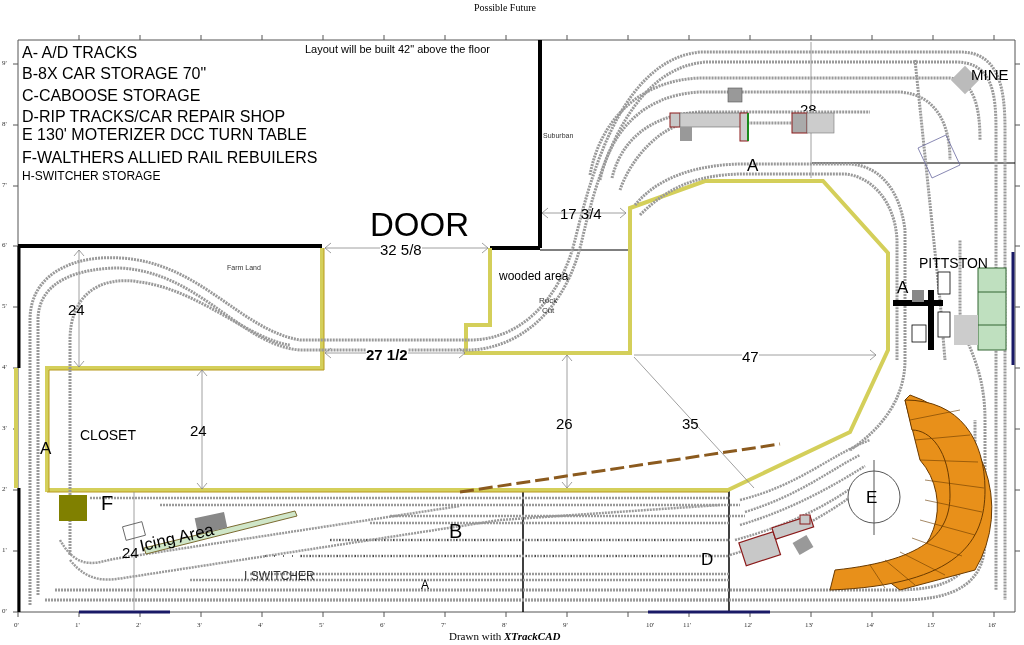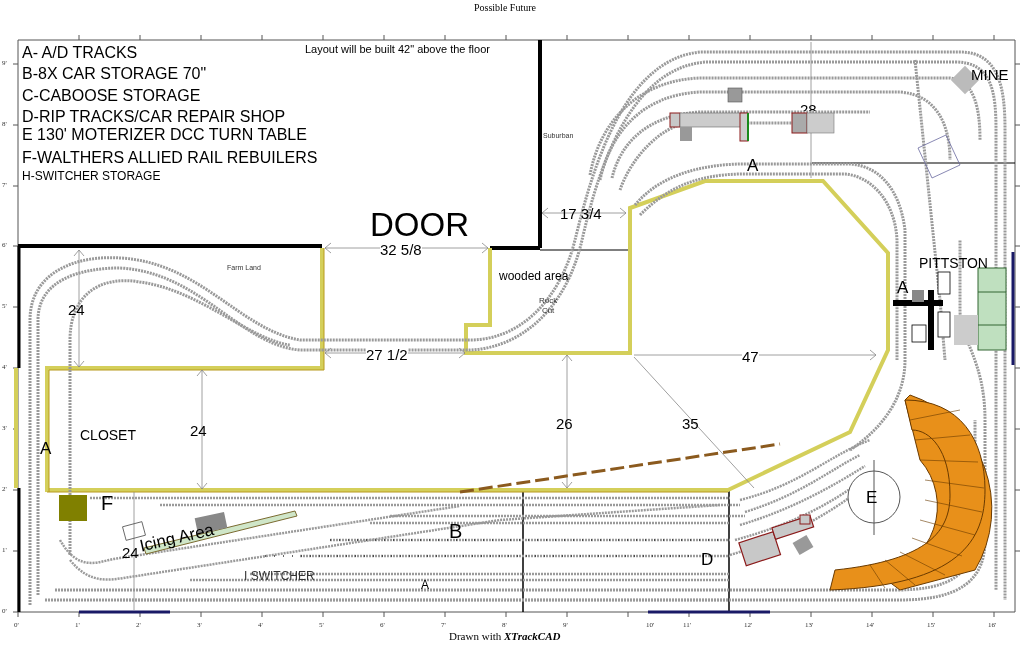--- a/index.html
+++ b/index.html
@@ -276,21 +276,21 @@
 <div class="lbl" style="left:747px;top:157px;font-size:17px;">A</div>
 <div class="lbl" style="left:40px;top:440px;font-size:17px;">A</div>
 <div class="lbl" style="left:897px;top:279px;font-size:17px;">A</div>
 <div class="lbl" style="left:421px;top:579px;font-size:12px;">A</div>
 <div class="lbl" style="left:449px;top:521px;font-size:20px;">B</div>
 <div class="lbl" style="left:701px;top:551px;font-size:17px;">D</div>
 <div class="lbl" style="left:866px;top:489px;font-size:17px;">E</div>
 <div class="lbl" style="left:101px;top:493px;font-size:20px;">F</div>
 
 <div class="lbl" style="left:380px;top:242px;font-size:15px;background:#fff;">32 5/8</div>
-<div class="lbl" style="left:366px;top:347px;font-size:15px;background:#fff;">27 1/2</div>
+<div class="lbl" style="left:366px;top:347px;font-size:15px;background:#fff;font-weight:bold;">27 1/2</div>
 <div class="lbl" style="left:560px;top:206px;font-size:15px;">17 3/4</div>
 <div class="lbl" style="left:68px;top:302px;font-size:15px;">24</div>
 <div class="lbl" style="left:190px;top:423px;font-size:15px;">24</div>
 <div class="lbl" style="left:122px;top:545px;font-size:15px;">24</div>
 <div class="lbl" style="left:556px;top:416px;font-size:15px;">26</div>
 <div class="lbl" style="left:682px;top:416px;font-size:15px;">35</div>
 <div class="lbl" style="left:742px;top:349px;font-size:15px;background:#fff;">47</div>
 <div class="lbl" style="left:800px;top:102px;font-size:15px;height:9px;overflow:hidden;">28</div>
 
 <div class="tick-y" style="top:607px;">0'</div>

